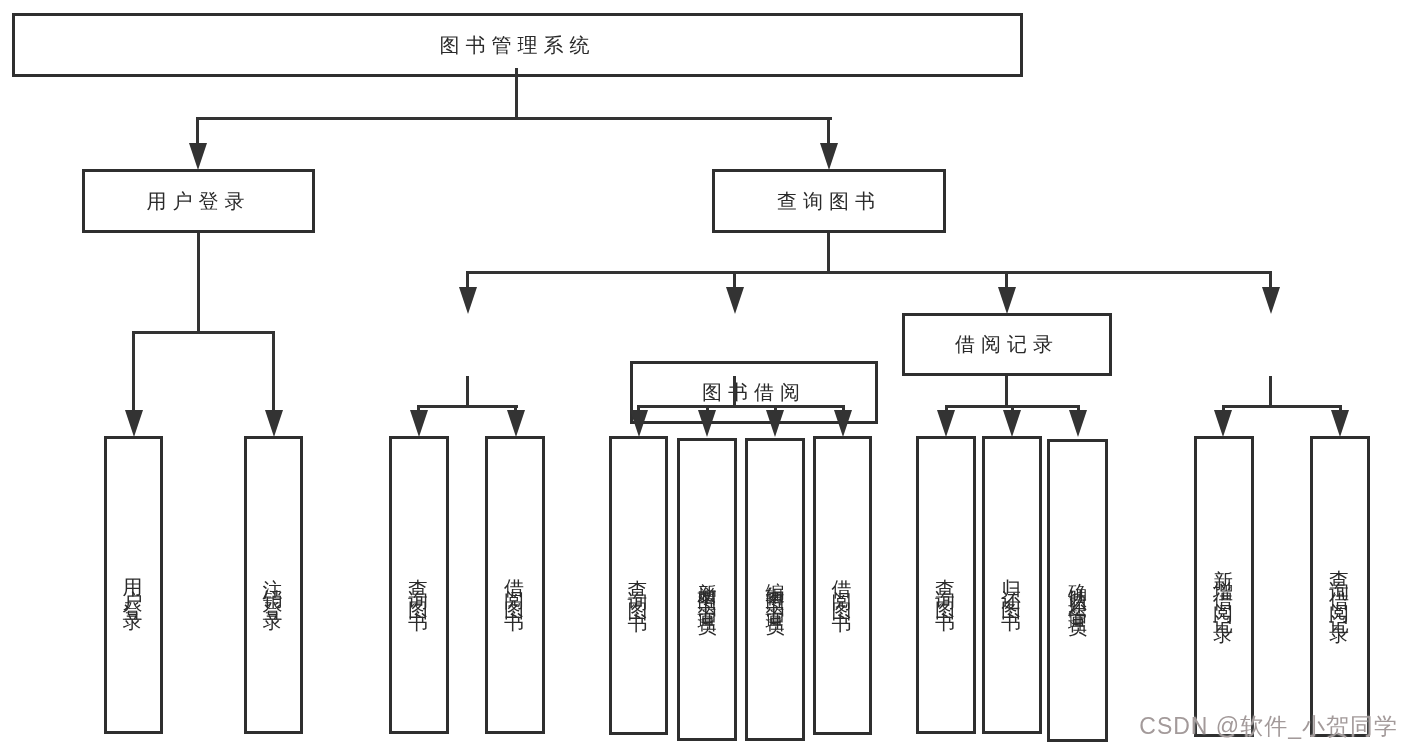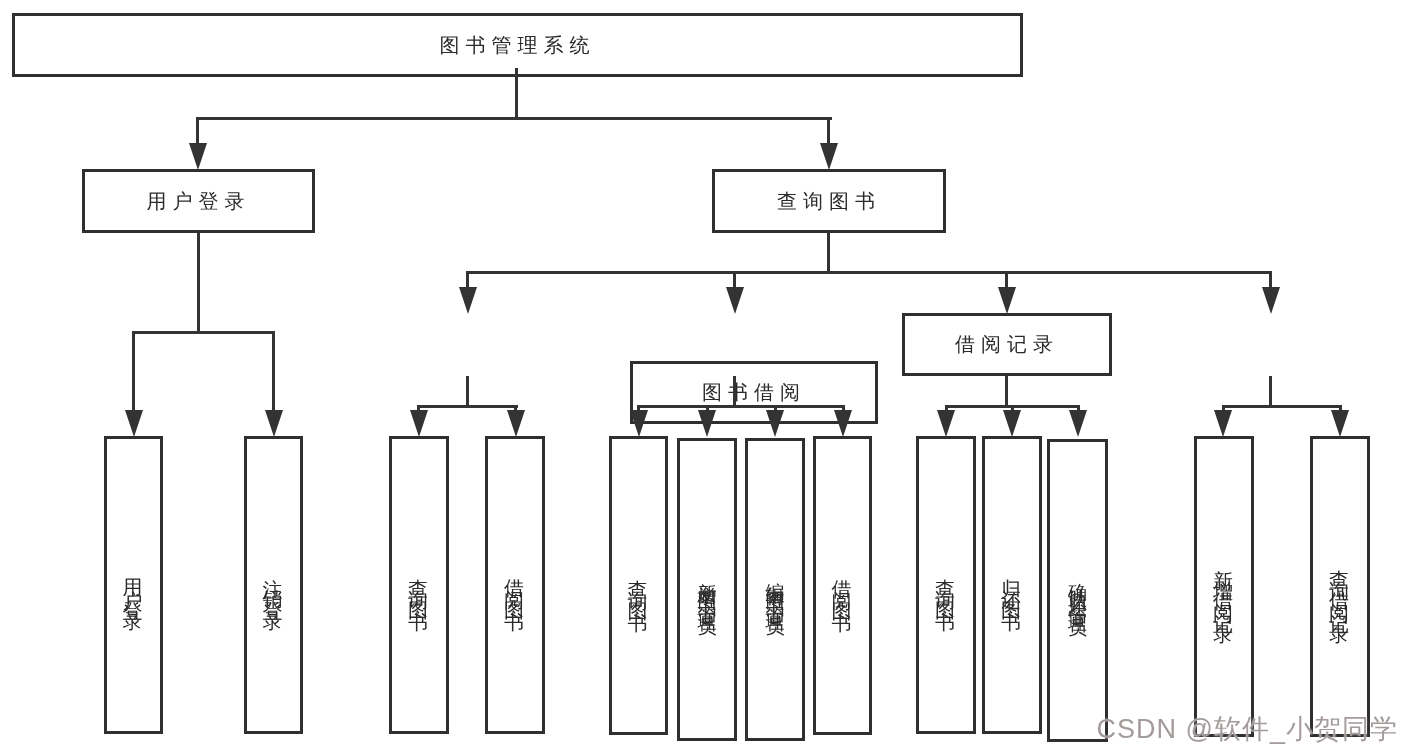--- a/index.html
+++ b/index.html
@@ -43,21 +43,21 @@
   .hline,.vline{position:absolute;background:var(--line_color);}
   .arrow{
     position:absolute;width:0;height:0;
     border-left:9px solid transparent;
     border-right:9px solid transparent;
     border-top:27px solid var(--line_color);
   }
   .watermark{
     position:absolute;
     right:7px;top:711px;
-    font-size:27px;letter-spacing:1px;
+    font-size:23px;letter-spacing:1px;
     color:var(--watermark_color);
     text-shadow:0 0 2px rgba(255,255,255,.9);
     margin-left:16px;
   }
 </style>
 </head>
 <body>
 
 <div id="canvas">
 

